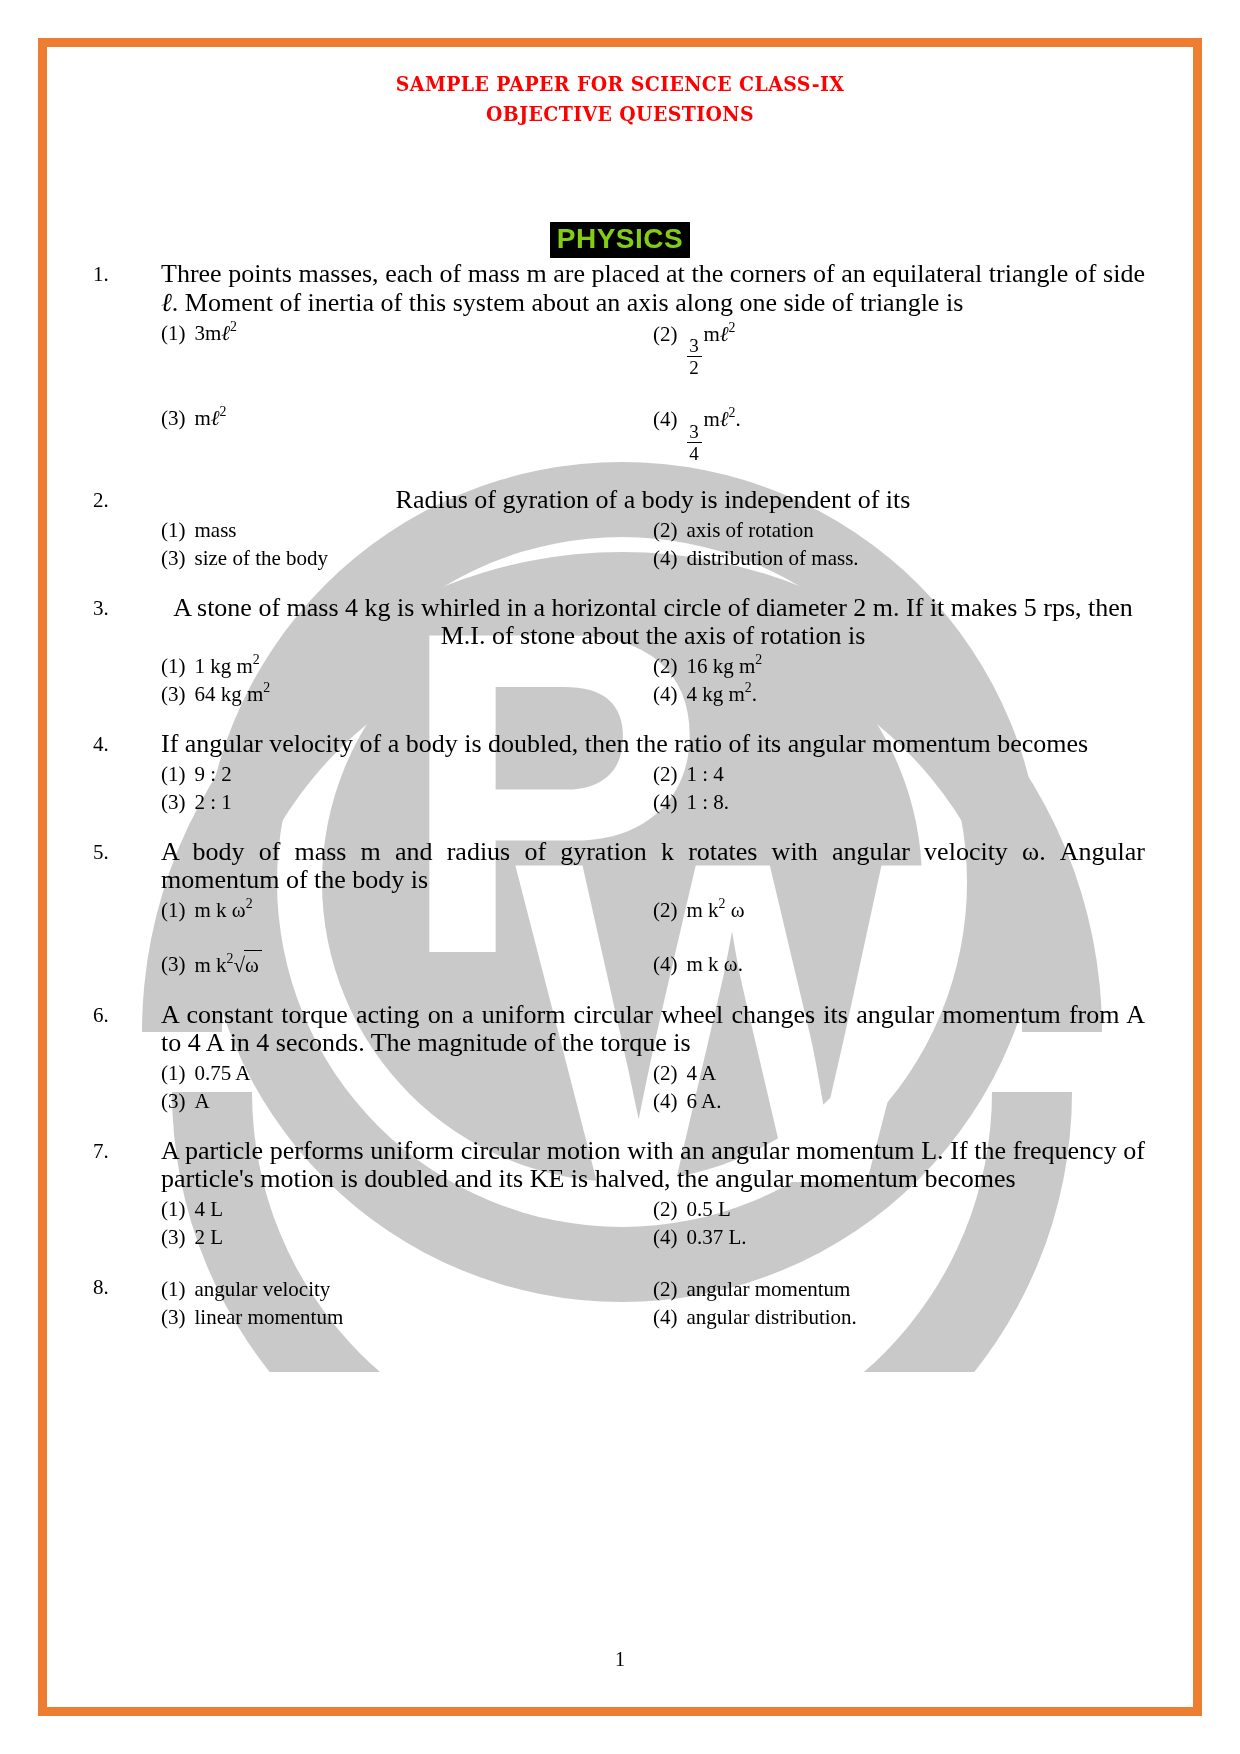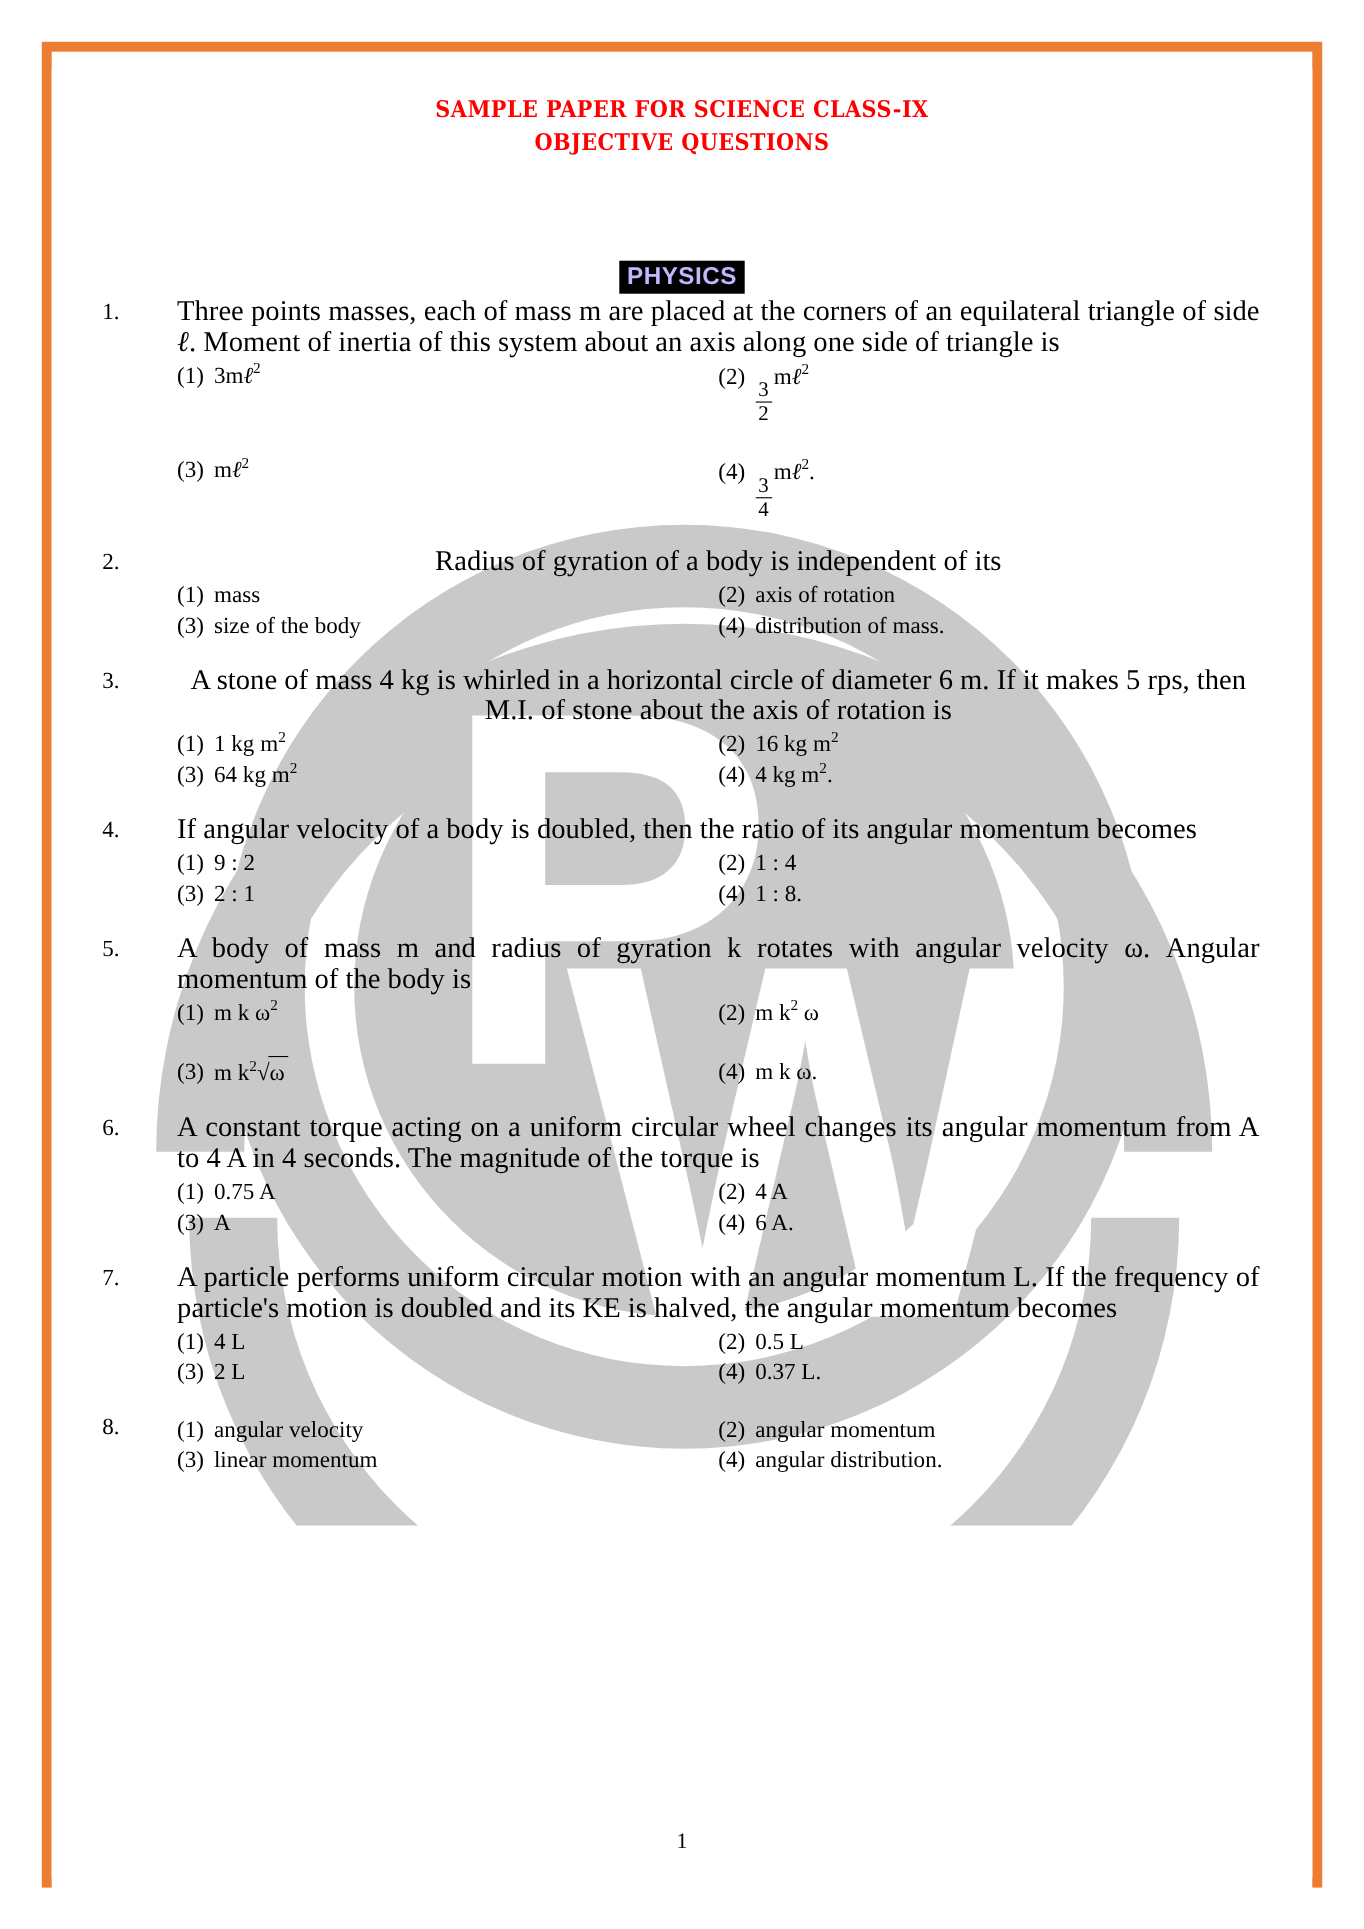--- a/index.html
+++ b/index.html
@@ -12,21 +12,21 @@
   }
   .page-border{
     position:absolute;
     left:38px;top:38px;
     width:1164px;height:1678px;
     border:9px solid #ED7D31;
     box-sizing:border-box;
   }
   .sheet{
     position:absolute;
-    left:47px;top:62px;
+    left:47px;top:47px;
     width:1146px;height:1660px;
     background:#fff;
     overflow:hidden;
   }
 
   
   .watermark{
     position:absolute;
     left:0;top:0;width:1146px;height:1660px;
     pointer-events:none;
@@ -53,24 +53,24 @@
     font-stretch:condensed;
   }
   .subject-wrap{
     text-align:center;
     margin-top:92px;
     margin-bottom:2px;
   }
   .subject{
     display:inline-block;
     background:#000;
-    color:#c4b5fd;
+    color:#84cc16;
     font-family:"Liberation Sans",sans-serif;
     font-weight:bold;
-    font-size:22px;
+    font-size:28px;
     padding:1px 7px 3px 7px;
     letter-spacing:.5px;
   }
 
   .qlist{
     margin:0;
     padding:0 48px 0 46px;
   }
   .q{
     display:flex;
@@ -244,21 +244,21 @@
               <div class="opt">
                 <span class="opt-tag">(4)</span>
                 <span class="opt-val">distribution of mass.</span>
               </div>
             </div>
           </div>
         </div>
         <div class="q">
           <div class="q-num">3.</div>
           <div class="q-body">
-            <div class="q-text nojust">A stone of mass 4 kg is whirled in a horizontal circle of diameter 6 m. If it makes 5 rps, then M.I. of stone about the axis of rotation is</div>
+            <div class="q-text nojust">A stone of mass 4 kg is whirled in a horizontal circle of diameter 2 m. If it makes 5 rps, then M.I. of stone about the axis of rotation is</div>
             <div class="opts">
               <div class="opt">
                 <span class="opt-tag">(1)</span>
                 <span class="opt-val">1 kg m<sup>2</sup></span>
               </div>
               <div class="opt">
                 <span class="opt-tag">(2)</span>
                 <span class="opt-val">16 kg m<sup>2</sup></span>
               </div>
               <div class="opt">

